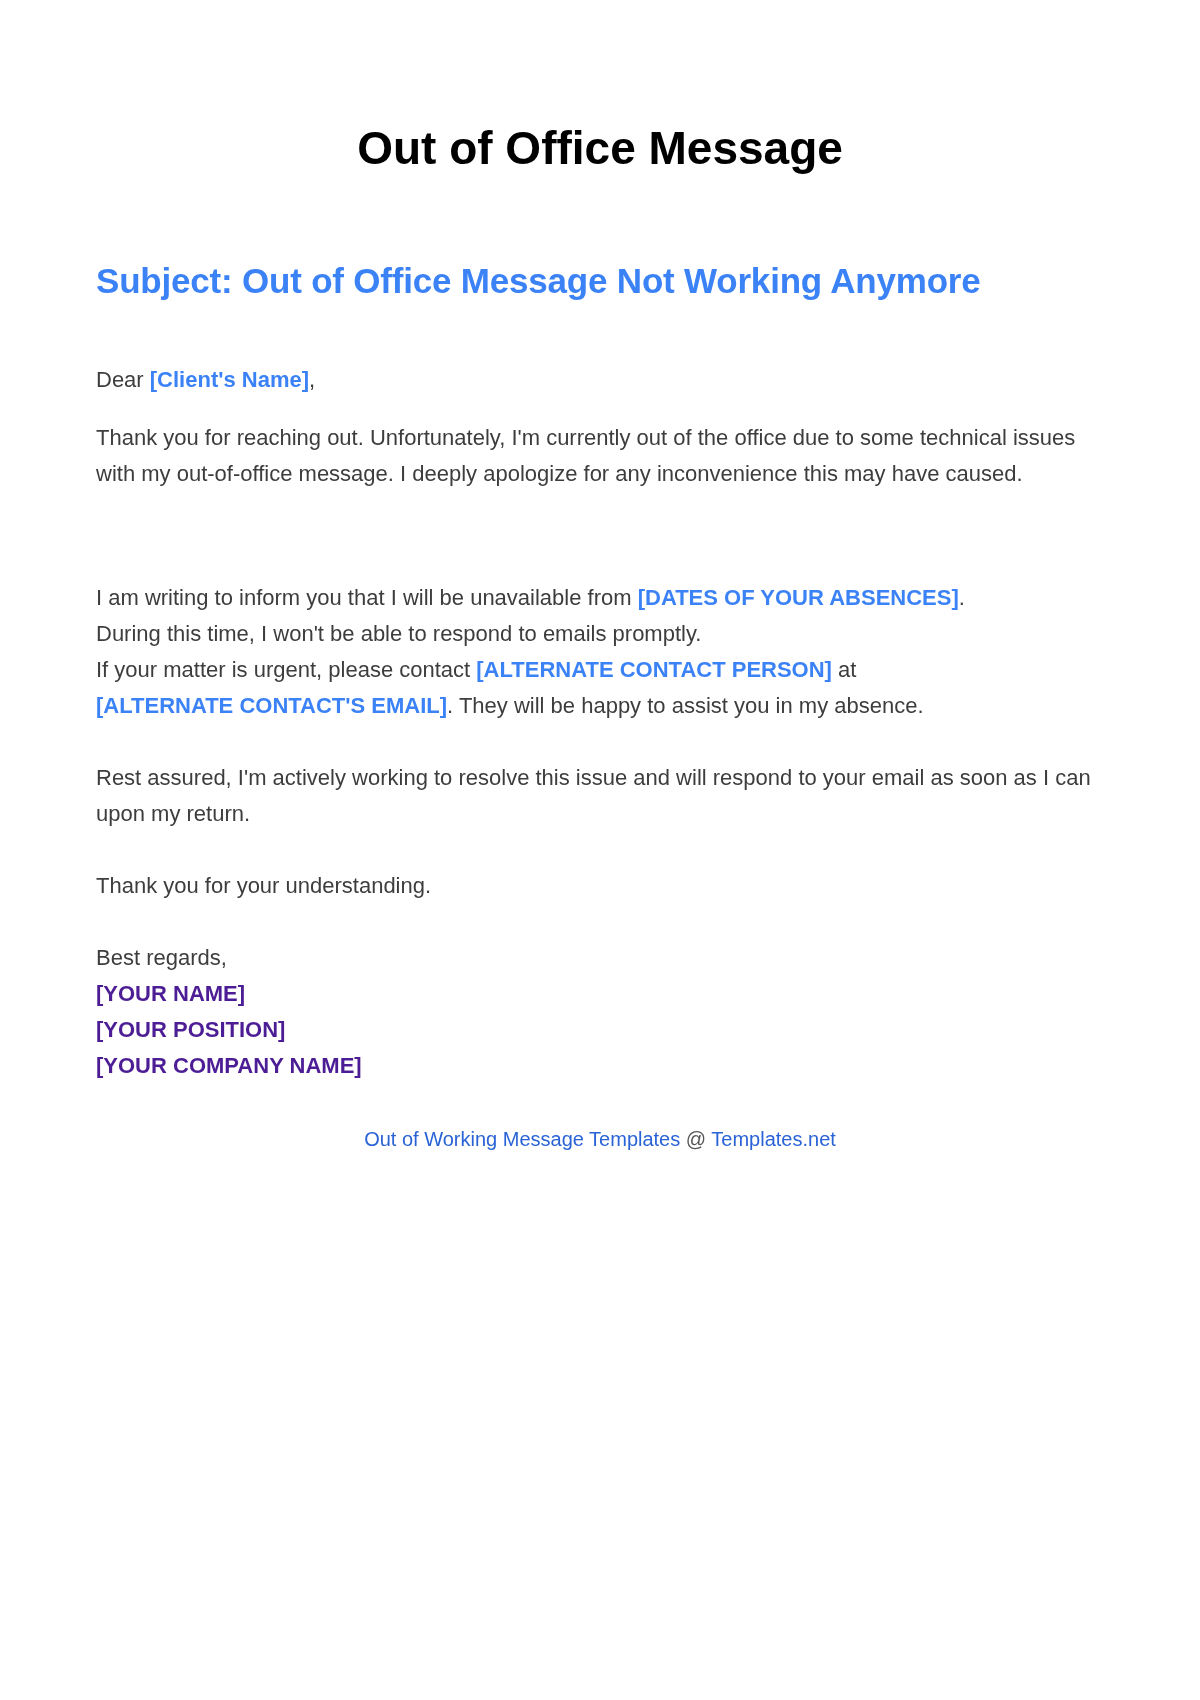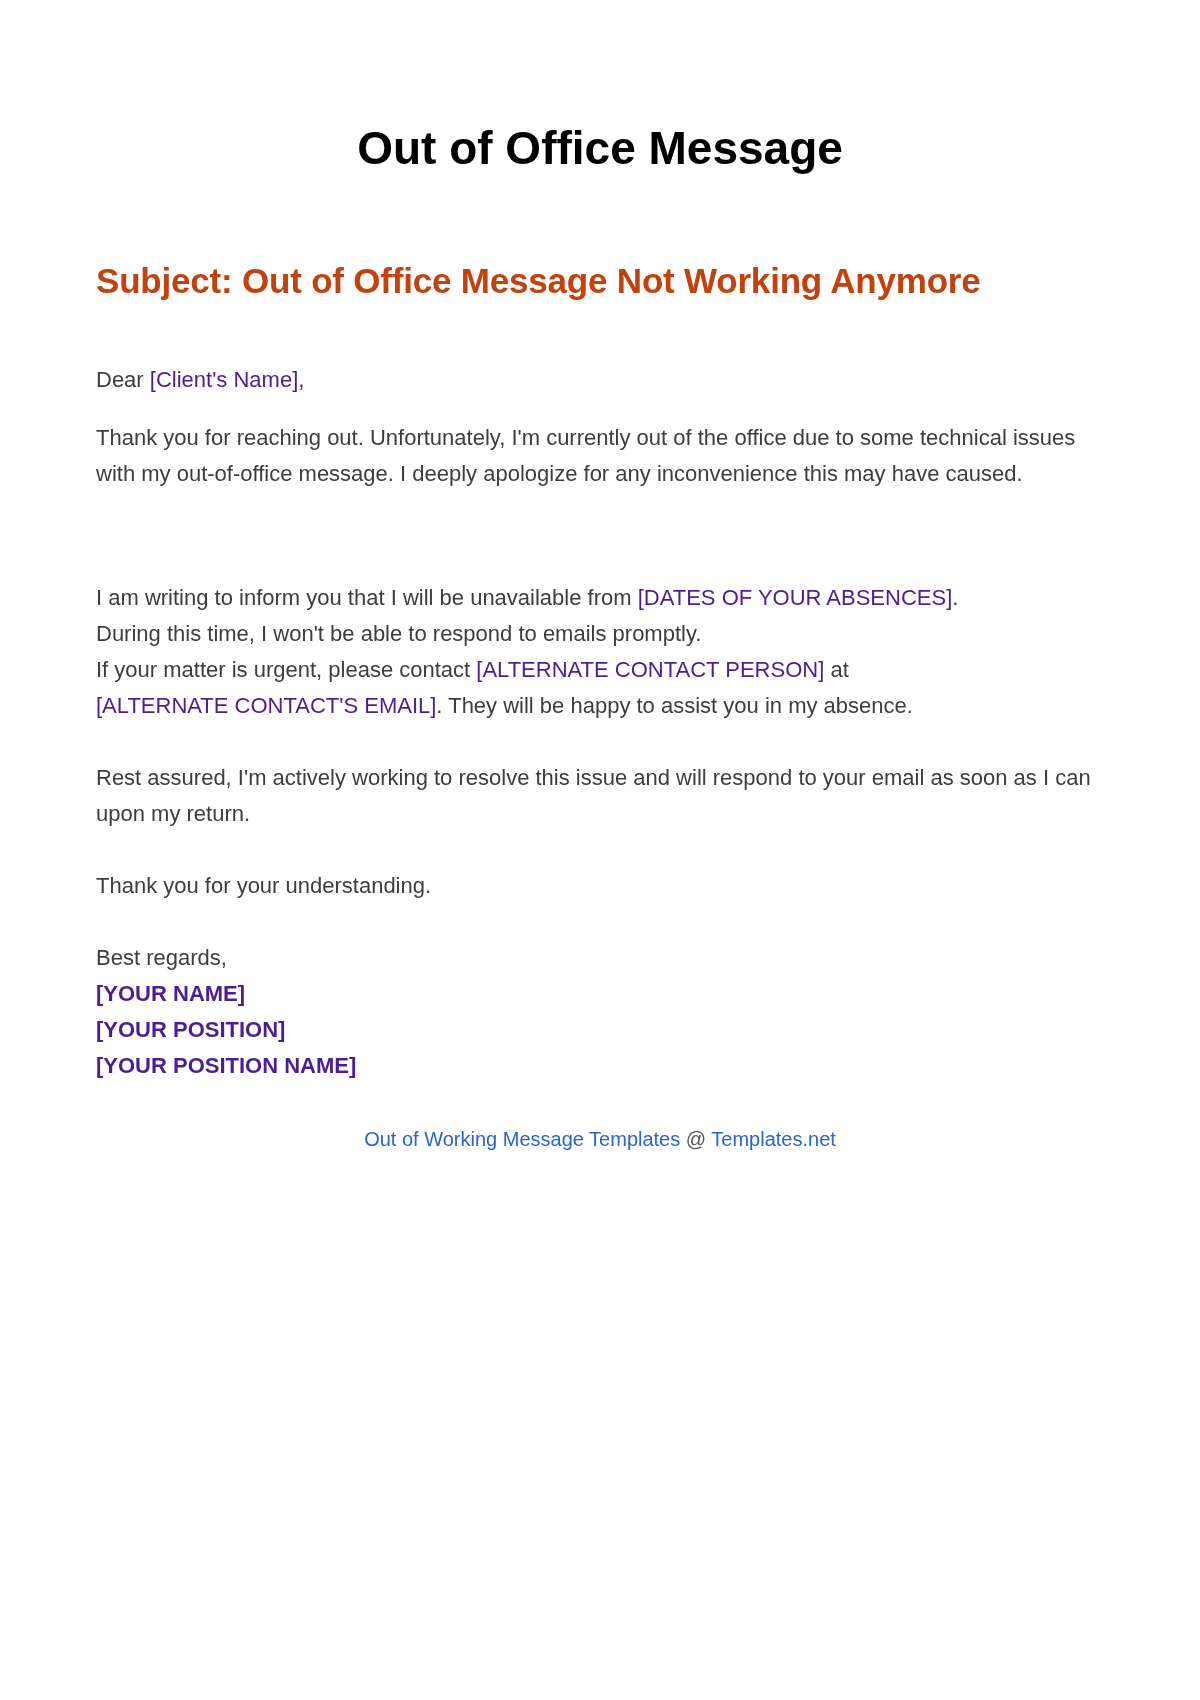--- a/index.html
+++ b/index.html
@@ -33,37 +33,37 @@
       color: #000000;
       margin: 0;
       line-height: 60px;
     }
     .subject {
       position: absolute;
       left: 96px;
       top: 256px;
       font-size: 35px;
       font-weight: bold;
-      color: #c2410c;
+      color: #3b82f6;
       margin: 0;
       line-height: 50px;
       letter-spacing: -0.2px;
     }
     .body-text {
       position: absolute;
       left: 96px;
       width: 1020px;
       font-size: 22px;
       line-height: 36px;
       color: #3d3d3d;
       margin: 0;
     }
     .body-text b {
-      color: #4c1d95;
-      font-weight: normal;
+      color: #3b82f6;
+      font-weight: bold;
     }
     .greeting { top: 362px; }
     .para1 { top: 420px; }
     .para2 { top: 580px; }
     .para3 { top: 760px; }
     .para4 { top: 868px; }
     .closing { top: 940px; }
     .sig {
       position: absolute;
       left: 96px;
@@ -109,19 +109,19 @@
   <p class="body-text para2"><span>I am writing to inform you that I will be unavailable from </span><b>[DATES OF YOUR ABSENCES]</b><span>.</span><br><span>During this time, I won't be able to respond to emails promptly.</span><br><span>If your matter is urgent, please contact </span><b>[ALTERNATE CONTACT PERSON]</b><span> at</span><br><b>[ALTERNATE CONTACT'S EMAIL]</b><span>. They will be happy to assist you in my absence.</span></p>
 
   <p class="body-text para4">Thank you for your understanding.</p>
 
   <p class="body-text para3">Rest assured, I'm actively working to resolve this issue and will respond to your email as soon as I can upon my return.</p>
 
   <p class="body-text closing">Best regards,</p>
 
   <p class="sig sig-name">[YOUR NAME]</p>
   <p class="sig sig-position">[YOUR POSITION]</p>
-  <p class="sig sig-company">[YOUR POSITION NAME]</p>
+  <p class="sig sig-company">[YOUR COMPANY NAME]</p>
 
   <div class="footer">
     <a>Out of Working Message Templates</a><span class="at"> @ </span><a>Templates.net</a>
   </div>
 
 </div>
 
 </body></html>

